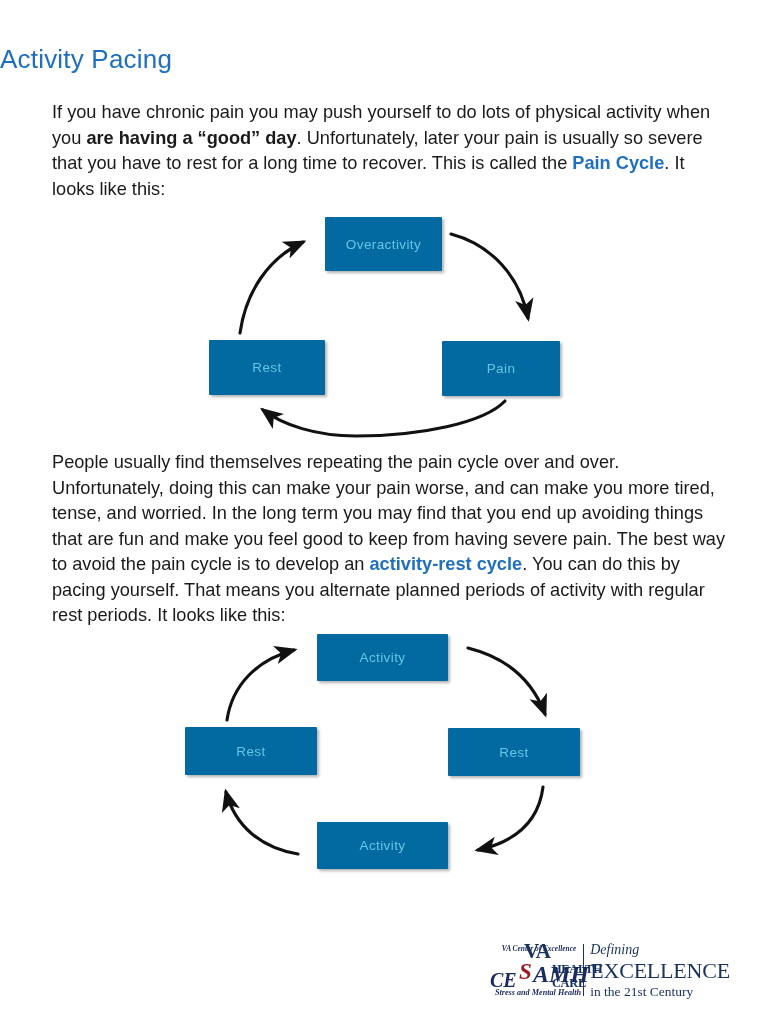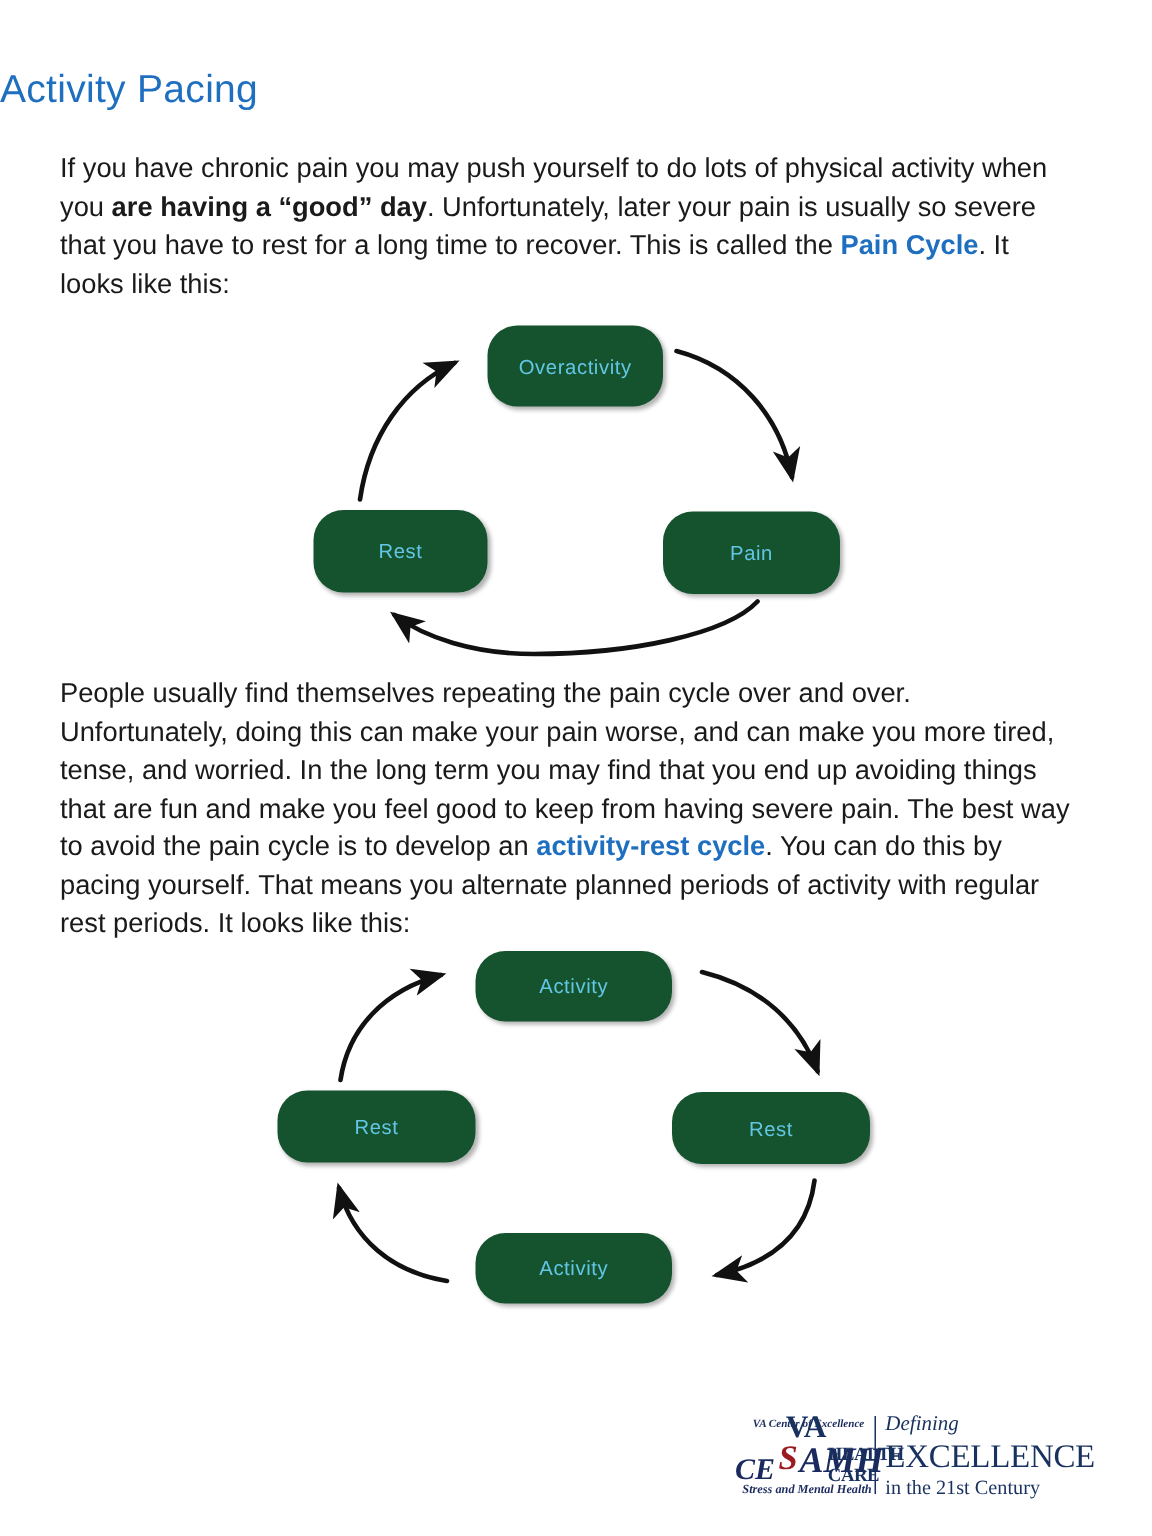--- a/index.html
+++ b/index.html
@@ -30,21 +30,21 @@
     text-align: left;
     font-size: 26px;
     font-weight: 400;
     color: #1F6FC0;
     letter-spacing: 0.2px;
   }
 
   
   .para {
     position: absolute;
-    left: 40px;
+    left: 52px;
     width: 678px;
     font-size: 18.2px;
     line-height: 25.5px;
     color: #1a1a1a;
     text-align: left;
   }
   #para-1 { top: 100px; }
   #para-2 { top: 450px; }
   .b { font-weight: bold; color: #1a1a1a; }
   .blue-b { font-weight: bold; color: #1F6FC0; }
@@ -53,22 +53,22 @@
   .diagram {
     position: absolute;
     left: 0;
     width: 768px;
   }
   #diagram-pain { top: 205px; height: 235px; }
   #diagram-activity { top: 620px; height: 265px; }
 
   .node {
     position: absolute;
-    background: #14532d;
-    border-radius: 20px;
+    background: #0369a1;
+    border-radius: 1px;
     color: #62C6E4;
     font-size: 13.5px;
     display: flex;
     align-items: center;
     justify-content: center;
     box-shadow: 2px 2px 3px rgba(0,0,0,0.30);
     letter-spacing: 0.4px;
   }
   .diagram svg.arrows {
     position: absolute;

